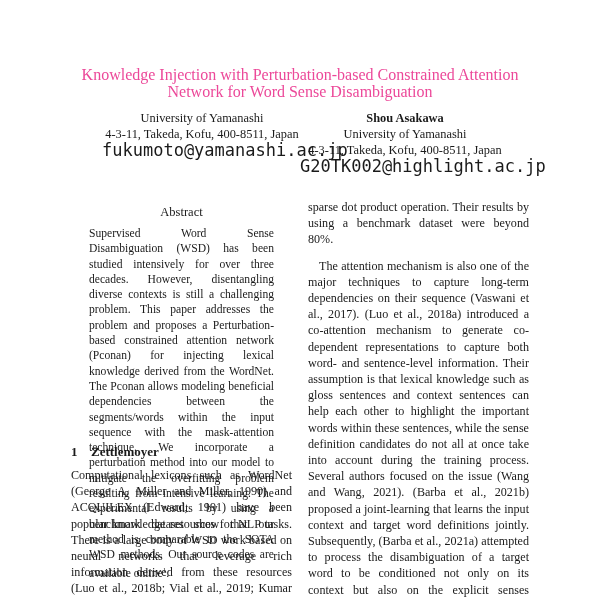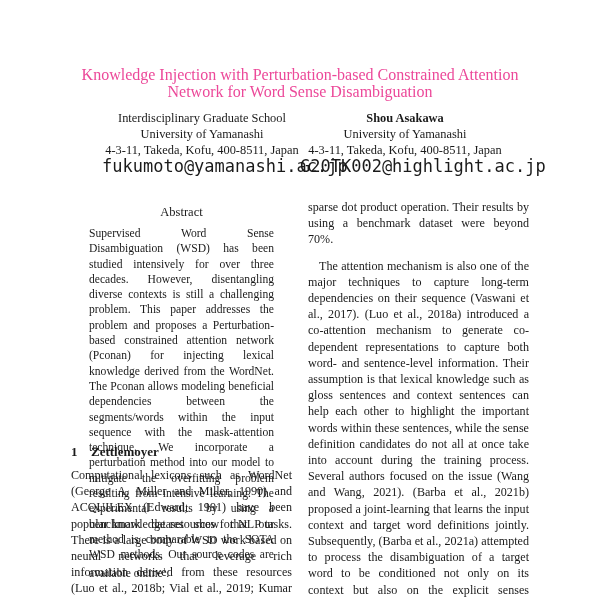--- a/index.html
+++ b/index.html
@@ -32,21 +32,20 @@
 
 <div class="page">
 
   <div class="title">
     <div>Knowledge Injection with Perturbation-based Constrained Attention</div>
     <div>Network for Word Sense Disambiguation</div>
   </div>
 
   <div class="authors">
     <div class="author a1">
-      <div>Interdisciplinary Graduate School</div>
       <div>University of Yamanashi</div>
       <div>4-3-11, Takeda, Kofu, 400-8511, Japan</div>
       <div class="email">fukumoto@yamanashi.ac.jp</div>
     </div>
     <div class="author a2">
       <div class="name">Shou Asakawa</div>
       <div>University of Yamanashi</div>
       <div>4-3-11, Takeda, Kofu, 400-8511, Japan</div>
       <div class="email">G20TK002@highlight.ac.jp</div>
     </div>
@@ -57,18 +56,18 @@
 
   <div class="section-head">
     <span class="num">1</span><span>Zettlemoyer</span>
   </div>
 
   <div class="col left">
     <p>Computational lexicons such as WordNet (George A. Miller and Miller, 1990) and ACQUILEX (Ed­ward, 1991) have been popular knowledge re­sources for NLP tasks. There is a large body of WSD work based on neural networks that leverage rich information derived from these resources (Luo et al., 2018b; Vial et al., 2019; Kumar and Talukdar, 2019; Huang et al., 2019; Blevins and Zettlemoyer, 2020; Bevilacqua and Navigli, 2020; Conia and Navigli, 2021). They demonstrated that the exter-</p>
   </div>
 
   <div class="col right">
-    <p>sparse dot product operation. Their results by using a benchmark dataset were beyond 70%.</p>
+    <p>sparse dot product operation. Their results by using a benchmark dataset were beyond 80%.</p>
     <p class="gap">The attention mechanism is also one of the ma­jor techniques to capture long-term dependencies on their sequence (Vaswani et al., 2017). (Luo et al., 2018a) introduced a co-attention mechanism to generate co-dependent representations to capture both word- and sentence-level information. Their assumption is that lexical knowledge such as gloss sentences and context sentences can help each other to highlight the important words within these sen­tences, while the sense definition candidates do not all at once take into account during the training pro­cess. Several authors focused on the issue (Wang and Wang, 2021). (Barba et al., 2021b) proposed a joint-learning that learns the input context and tar­get word definitions jointly. Subsequently, (Barba et al., 2021a) attempted to process the disambigua­tion of a target word to be conditioned not only on its context but also on the explicit senses assigned to the surrounding words, while their model has not leveraged external lexical knowledge.</p>
 
   </div>
 
 </div>
 
 </body></html>

